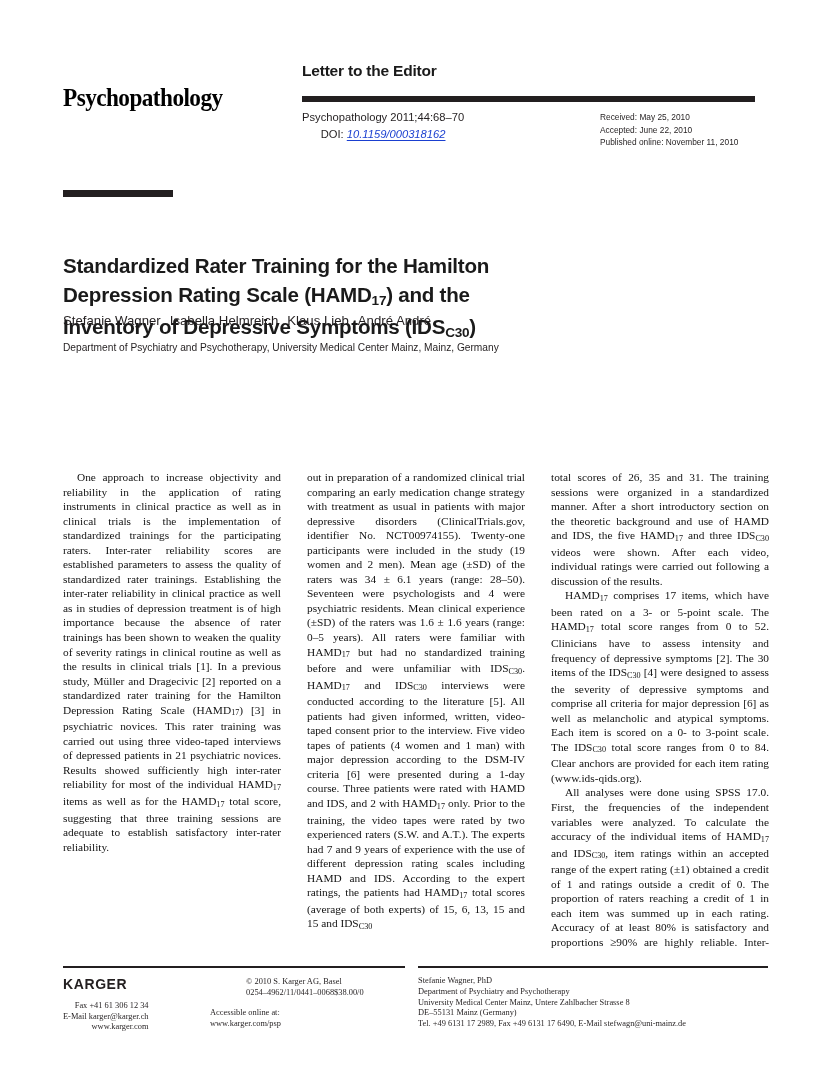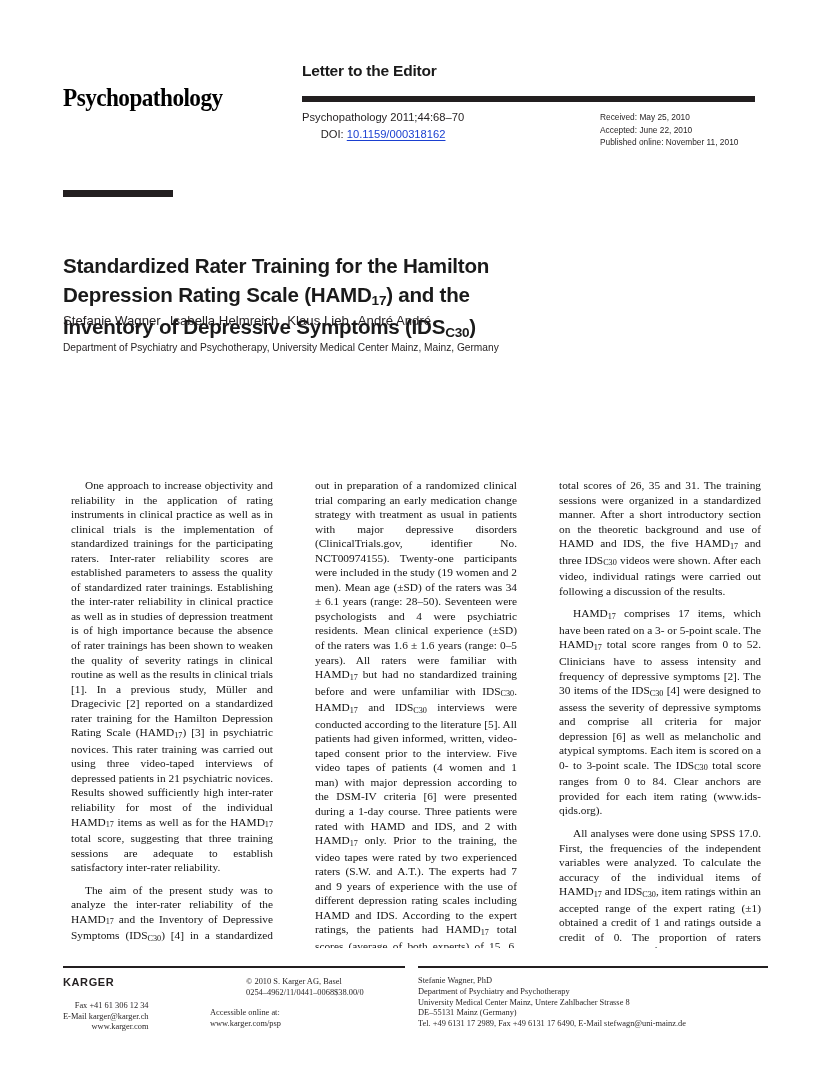--- a/index.html
+++ b/index.html
@@ -68,20 +68,21 @@
     font-size: 11.2px;
     line-height: 16.5px;
     color: #231f20;
     white-space: nowrap;
     text-align: center;
   }
   .doi-link {
     color: #1a3fd0;
     text-decoration: underline;
     text-underline-offset: 2px;
+    font-style: italic;
   }
 
   .dates-block {
     position: absolute;
     left: 600px;
     top: 111px;
     font-family: "Liberation Sans", "DejaVu Sans", sans-serif;
     font-size: 8.6px;
     line-height: 12.6px;
     color: #231f20;
@@ -157,21 +158,21 @@
     font-family: "Liberation Serif", "DejaVu Serif", serif;
     font-size: 11.35px;
     line-height: 14.55px;
     text-align: justify;
     text-justify: inter-word;
     color: #121212;
     overflow: hidden;
     hyphens: manual;
   }
   .col:last-child { margin-right: 0; }
-  .col p { margin: 8px; }
+  .col p { margin: 0; }
   .col p.indent { text-indent: 14px; }
   .col sub {
     font-size: 0.72em;
     vertical-align: baseline;
     position: relative;
     bottom: -0.2em;
   }
 
   
   .footer-rule-left {
@@ -190,21 +191,21 @@
     height: 2.2px;
     background: #231f20;
   }
 
   .karger-logo {
     position: absolute;
     left: 63px;
     top: 976px;
     font-family: "Liberation Sans", "DejaVu Sans", sans-serif;
     font-weight: bold;
-    font-size: 11px;
+    font-size: 14px;
     letter-spacing: 0.6px;
     color: #231f20;
     white-space: nowrap;
   }
   .karger-contact {
     position: absolute;
     left: 63px;
     top: 1001px;
     font-family: "Liberation Serif", "DejaVu Serif", serif;
     font-size: 8.4px;
@@ -279,21 +280,20 @@
 
   <div class="authors">
     <span>Stefanie Wagner</span><span class="sep"></span><span>Isabella Helmreich</span><span class="sep"></span><span>Klaus Lieb</span><span class="sep"></span><span>André André</span>
   </div>
 
   <div class="affiliation">Department of Psychiatry and Psychotherapy, University Medical Center Mainz, Mainz, Germany</div>
 
   <div class="columns">
     <div class="col">
         <p class="indent">One approach to increase objectivity and reliability in the application of rating instruments in clinical practice as well as in clinical trials is the implementation of standardized trainings for the participating raters. Inter-rater reliability scores are established parameters to assess the quality of standardized rater trainings. Establishing the inter-rater reliability in clinical practice as well as in studies of depression treatment is of high importance because the absence of rater trainings has been shown to weaken the quality of severity ratings in clinical routine as well as the results in clinical trials [1]. In a previous study, Müller and Dragecivic [2] reported on a standardized rater training for the Hamilton Depression Rating Scale (HAMD<sub>17</sub>) [3] in psychiatric novices. This rater training was carried out using three video-taped interviews of depressed patients in 21 psychiatric novices. Results showed sufficiently high inter-rater reliability for most of the individual HAMD<sub>17</sub> items as well as for the HAMD<sub>17</sub> total score, suggesting that three training sessions are adequate to establish satisfactory inter-rater reliability.</p>
-        <p class="indent">The aim of the present study was to analyze the inter-rater reliability of the HAMD<sub>17</sub> and the Inventory of Depressive Symptoms (IDS<sub>C30</sub>) [4] in a standardized training. The rater training was carried</p>
       </div>
     <div class="col">
         <p>out in preparation of a randomized clinical trial comparing an early medication change strategy with treatment as usual in patients with major depressive disorders (ClinicalTrials.gov, identifier No. NCT00974155). Twenty-one participants were included in the study (19 women and 2 men). Mean age (±SD) of the raters was 34 ± 6.1 years (range: 28–50). Seventeen were psychologists and 4 were psychiatric residents. Mean clinical experience (±SD) of the raters was 1.6 ± 1.6 years (range: 0–5 years). All raters were familiar with HAMD<sub>17</sub> but had no standardized training before and were unfamiliar with IDS<sub>C30</sub>. HAMD<sub>17</sub> and IDS<sub>C30</sub> interviews were conducted according to the literature [5]. All patients had given informed, written, video-taped consent prior to the interview. Five video tapes of patients (4 women and 1 man) with major depression according to the DSM-IV criteria [6] were presented during a 1-day course. Three patients were rated with HAMD and IDS, and 2 with HAMD<sub>17</sub> only. Prior to the training, the video tapes were rated by two experienced raters (S.W. and A.T.). The experts had 7 and 9 years of experience with the use of different depression rating scales including HAMD and IDS. According to the expert ratings, the patients had HAMD<sub>17</sub> total scores (average of both experts) of 15, 6, 13, 15 and 15 and IDS<sub>C30</sub></p>
       </div>
     <div class="col">
         <p>total scores of 26, 35 and 31. The training sessions were organized in a standardized manner. After a short introductory section on the theoretic background and use of HAMD and IDS, the five HAMD<sub>17</sub> and three IDS<sub>C30</sub> videos were shown. After each video, individual ratings were carried out following a discussion of the results.</p>
         <p class="indent">HAMD<sub>17</sub> comprises 17 items, which have been rated on a 3- or 5-point scale. The HAMD<sub>17</sub> total score ranges from 0 to 52. Clinicians have to assess intensity and frequency of depressive symptoms [2]. The 30 items of the IDS<sub>C30</sub> [4] were designed to assess the severity of depressive symptoms and comprise all criteria for major depression [6] as well as melancholic and atypical symptoms. Each item is scored on a 0- to 3-point scale. The IDS<sub>C30</sub> total score ranges from 0 to 84. Clear anchors are provided for each item rating (www.ids-qids.org).</p>
         <p class="indent">All analyses were done using SPSS 17.0. First, the frequencies of the independent variables were analyzed. To calculate the accuracy of the individual items of HAMD<sub>17</sub> and IDS<sub>C30</sub>, item ratings within an accepted range of the expert rating (±1) obtained a credit of 1 and ratings outside a credit of 0. The proportion of raters reaching a credit of 1 in each item was summed up in each rating. Accuracy of at least 80% is satisfactory and proportions ≥90% are highly reliable. Inter-rater reliability of</p>
       </div>
   </div>

